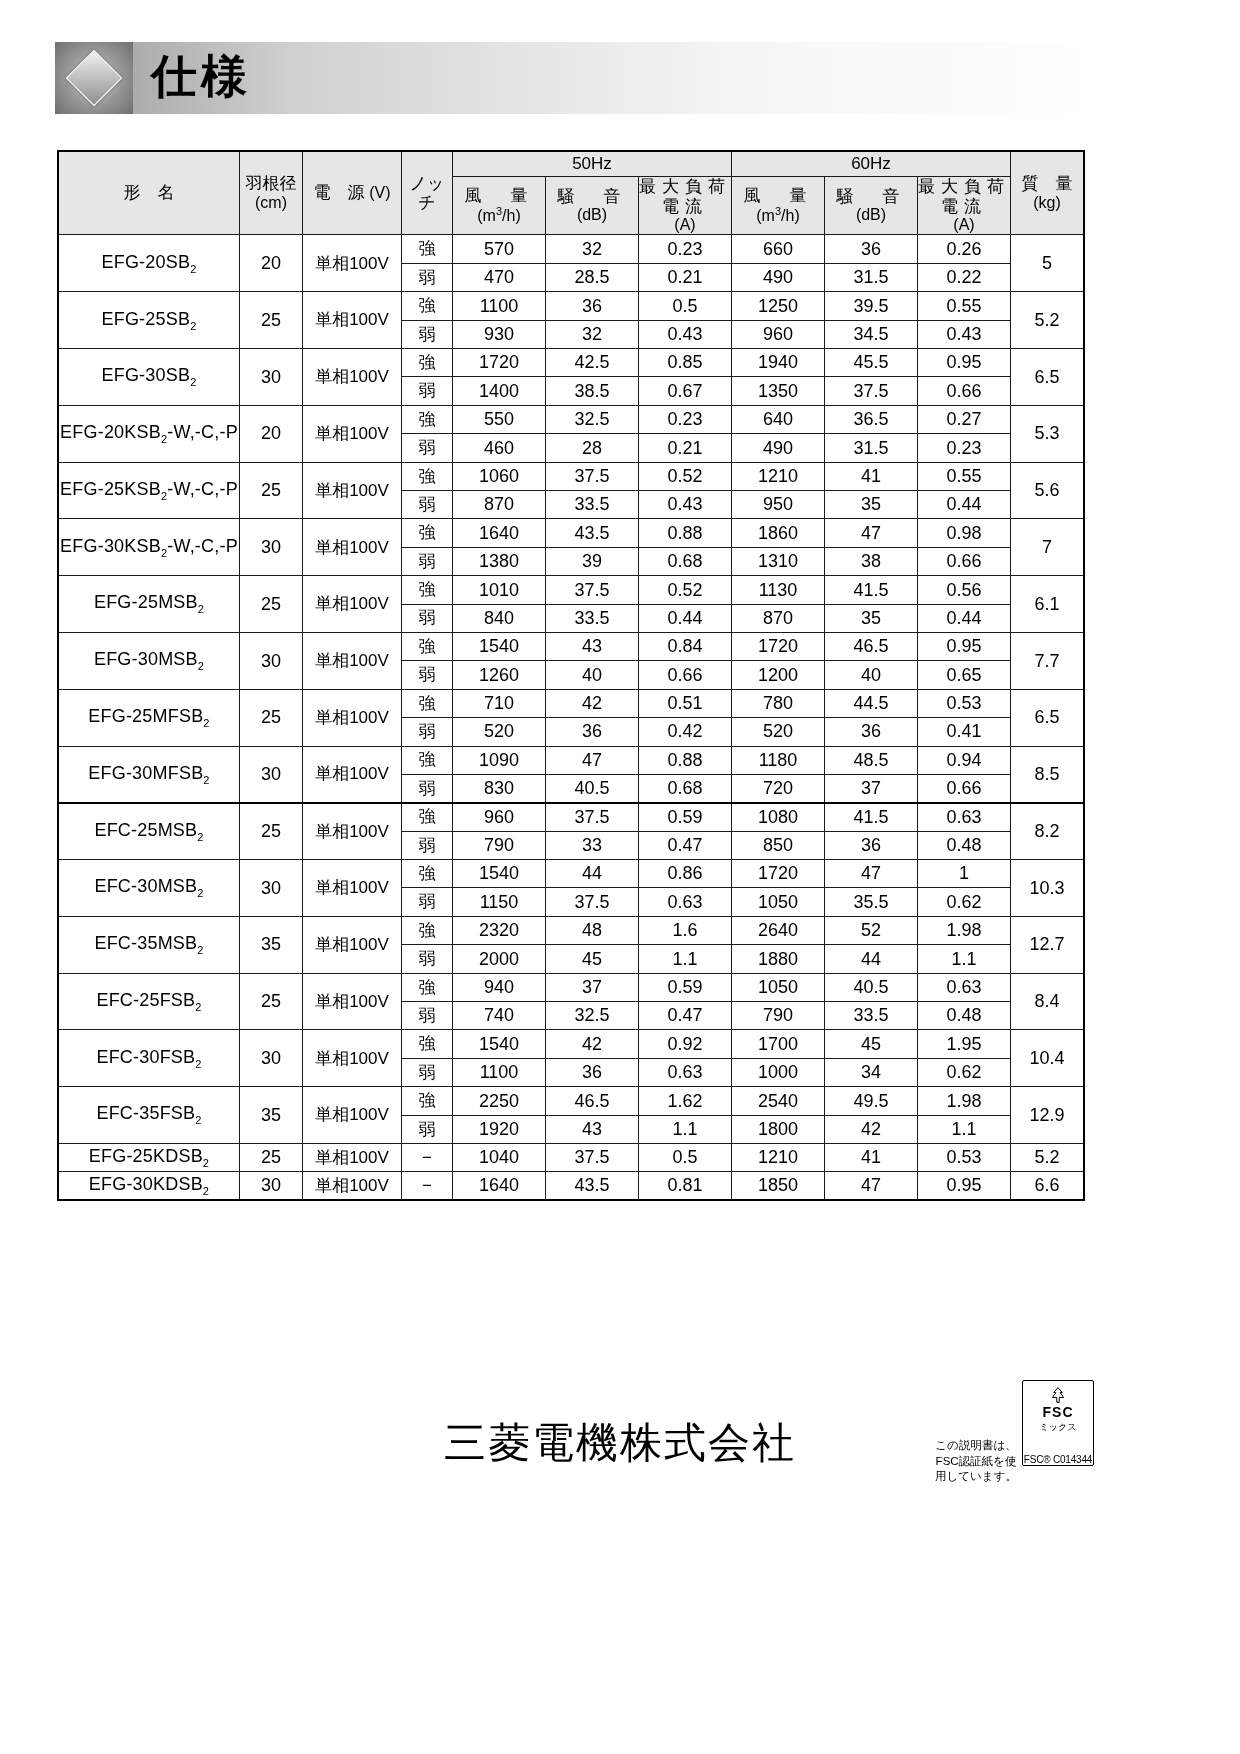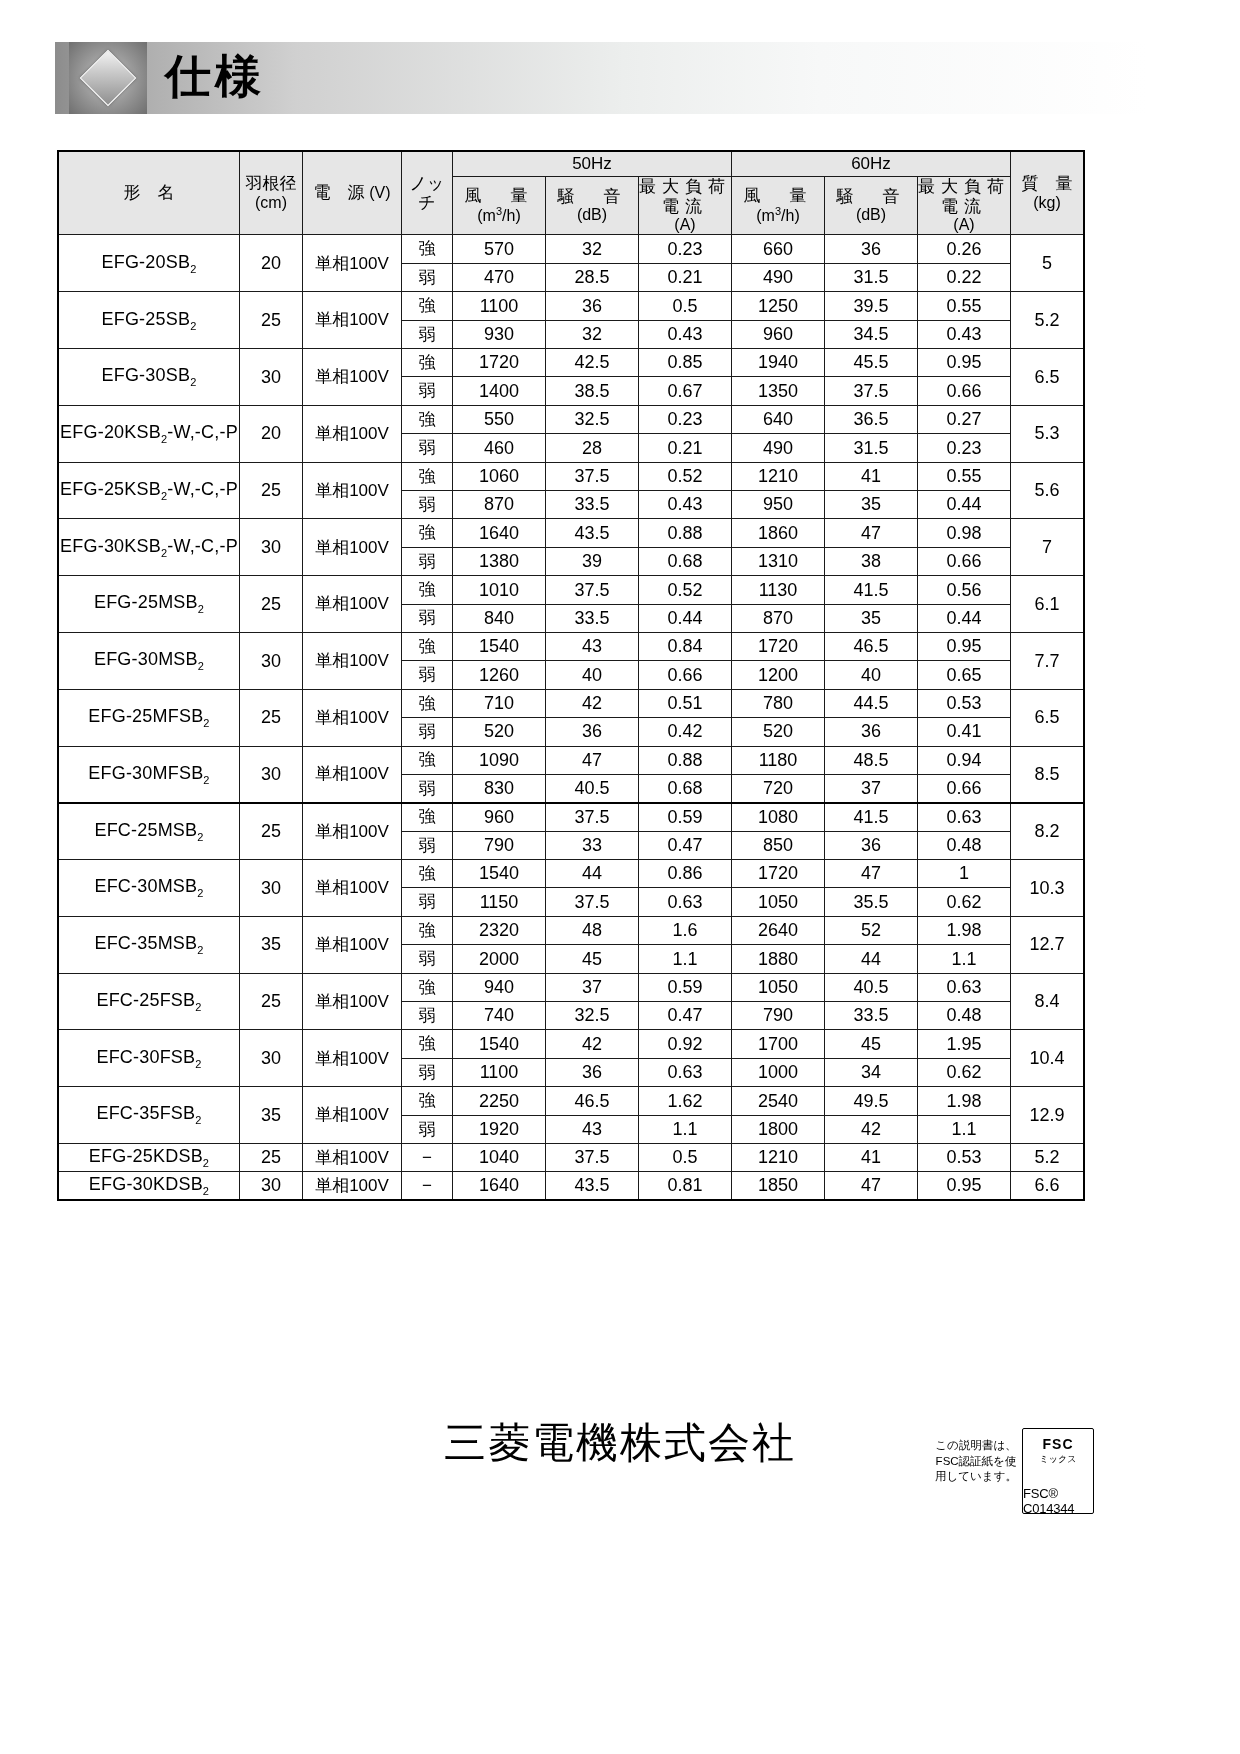--- a/index.html
+++ b/index.html
@@ -12,21 +12,21 @@
     overflow:hidden;
   }
   .page{
     position:absolute;inset:0;
     padding:0;
   }
   
   .banner{
     position:absolute;left:55px;top:42px;width:1078px;height:72px;
     background:linear-gradient(to right,#8c8c8c 0%,#a9a9a9 6%,#d0d0d0 22%,#eceeed 52%,#f7f8f8 70%,#ffffff 100%);
-    display:flex;align-items:center;padding-left:14px;
+    display:flex;align-items:center;
   }
   .banner-mark{
     width:78px;height:72px;
     background:radial-gradient(circle at 50% 50%,#cfcfcf 0%,#9a9a9a 48%,#6f6f6f 100%);
     display:flex;align-items:center;justify-content:center;
     flex:0 0 auto;
   }
   .diamond{
     width:38px;height:38px;
     background:linear-gradient(135deg,#f2f2f2 0%,#c9c9c9 40%,#b6b6b6 60%,#8f8f8f 100%);
@@ -100,29 +100,29 @@
     font-family:"DejaVu Sans","Liberation Sans",sans-serif;
   }
   .address{
     font-size:19px;margin-top:12px;letter-spacing:.5px;
   }
   .fsc-note{
     position:absolute;left:930px;top:1438px;
     width:92px;font-size:11.5px;line-height:1.35;text-align:center;
   }
   .fsc-box{
-    position:absolute;left:1022px;top:1428px;
+    position:absolute;left:1022px;top:1380px;
     width:72px;height:86px;border:1.4px solid #000;border-radius:2px;
     display:flex;flex-direction:column;align-items:center;justify-content:flex-start;
     padding-top:4px;box-sizing:border-box;
   }
   .fsc-tree{width:22px;height:24px;margin-top:2px;}
   .fsc-label{font-size:14px;font-weight:bold;letter-spacing:1px;margin-top:1px;}
   .fsc-mix{font-size:9px;margin-top:1px;}
-  .fsc-code{font-size:13px;margin-top:20px;letter-spacing:-.2px;}
+  .fsc-code{font-size:10px;margin-top:20px;letter-spacing:-.2px;}
 </style>
 </head>
 <body>
 
 <div class="page">
 
   <div class="banner">
     <div class="banner-mark">
       <div class="diamond"></div>
     </div>

